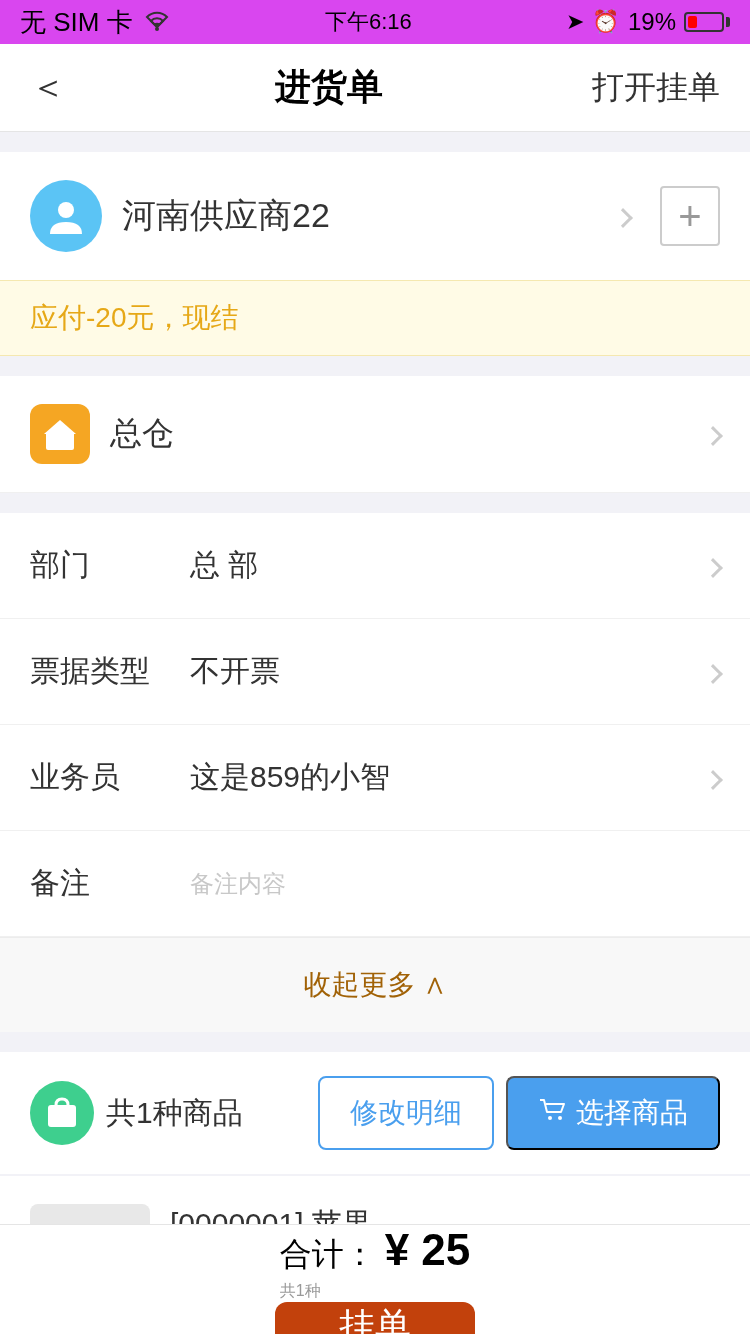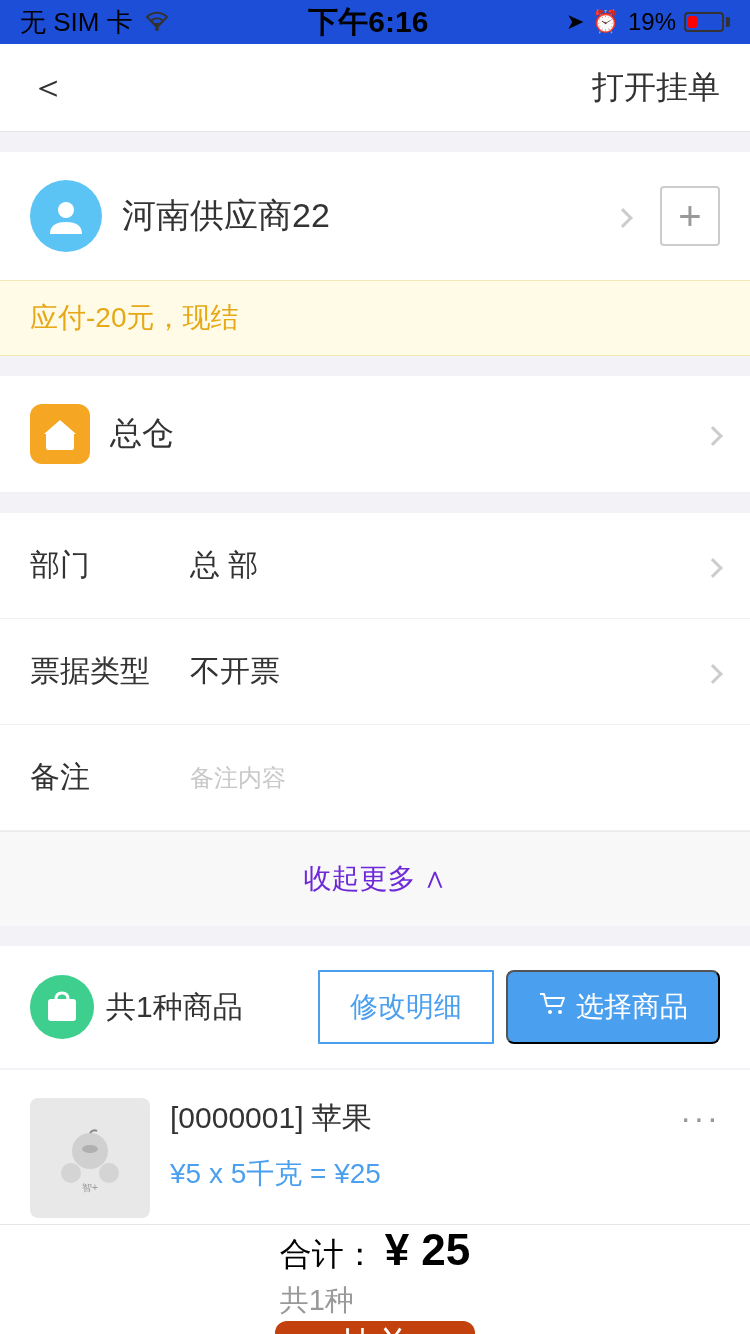--- a/index.html
+++ b/index.html
@@ -8,31 +8,31 @@
       font-family: -apple-system, "PingFang SC", "Helvetica Neue", Arial, sans-serif;
       background: #f2f2f7;
       width: 750px;
       min-height: 1334px;
       overflow-x: hidden;
       font-size: 32px;
     }
 
     
     .status-bar {
-      background: #1d4ed8;
+      background: #d946ef;
       height: 44px;
       display: flex;
       align-items: center;
       justify-content: space-between;
       padding: 12px 20px;
       font-size: 26px;
       font-weight: 500;
     }
     .status-left { display: flex; align-items: center; gap: 10px; }
-    .status-center { font-size: 30px; font-weight: 700; }
+    .status-center { font-size: 22px; font-weight: 400; }
     .status-right { display: flex; align-items: center; gap: 8px; font-size: 24px; }
     .battery {
       display: inline-flex; align-items: center; gap: 2px;
     }
     .battery-body {
       width: 40px; height: 20px; border: 2px solid #333; border-radius: 4px; position: relative;
     }
     .battery-fill {
       position: absolute; left: 2px; top: 2px; bottom: 2px; width: 25%; background: red; border-radius: 2px;
     }
@@ -155,40 +155,40 @@
     }
     .warehouse-name { flex: 1; font-size: 32px; color: #333; font-family: Liberation Serif, serif; }
     .warehouse-arrow { color: #ccc; font-size: 28px; }
 
     
     .collapse-btn {
       background: #f8f8f8;
       text-align: center;
       padding: 28px 0;
       font-size: 28px;
-      color: #6d28d9;
+      color: #a16207;
       border-top: 1px solid #ececec;
     }
 
     
     .product-header {
       background: #fff;
       display: flex;
       align-items: center;
       padding: 24px 30px;
       gap: 12px;
     }
     .product-icon {
       width: 64px; height: 64px; border-radius: 50%; background: #3ecf8e;
       display: flex; align-items: center; justify-content: center;
     }
     .product-count { flex: 1; font-size: 30px; color: #333; }
     .btn-outline {
       border: 2px solid #4a9fee; color: #4a9fee; background: #fff;
-      padding: 16px 30px; border-radius: 1px; font-size: 28px;
+      padding: 16px 30px; border-radius: 8px; font-size: 28px;
     }
     .btn-primary {
       background: #4a9fee; color: #fff;
       padding: 16px 30px; border-radius: 8px; font-size: 28px;
       display: flex; align-items: center; gap: 10px;
     }
 
     
     .product-item {
       background: #fff;
@@ -224,21 +224,21 @@
       flex-direction: column;
     }
     .bottom-total {
       flex: 1;
       display: flex;
       flex-direction: column;
       justify-content: center;
       padding: 0 28px;
     }
     .bottom-total-amount { font-size: 44px; font-weight: 600; color: #000; display: inline; }
-    .bottom-total-sub { font-size: 29px; color: #999; margin-top: 4px; }
+    .bottom-total-sub { font-size: 16px; color: #999; margin-top: 4px; }
     .btn-hang {
       width: 200px;
       background: #c2410c;
       color: #fff;
       font-size: 36px;
       display: flex;
       align-items: center;
       justify-content: center;
       border-radius: 12px;
     }
@@ -284,20 +284,21 @@
       <div class="battery-body">
           <div class="battery-fill"></div>
         </div>
       <div class="battery-tip"></div>
     </div>
   </div>
 </div>
 
 <div class="nav-bar">
   <span class="nav-back">＜</span>
+  <span class="nav-title">进货单</span>
   <span class="nav-action">打开挂单</span>
 </div>
 
 <div class="section-gap"></div>
 
 <div class="card">
   <div class="supplier-row">
     <div class="supplier-avatar">
       <svg viewBox="0 0 44 44" fill="white">
         <circle cx="22" cy="16" r="8"></circle>
@@ -329,20 +330,25 @@
 
 <div class="card">
   <div class="list-row">
     <span class="list-row-label">部门</span>
     <span class="list-row-value">总 部</span>
     <span class="list-row-arrow"><span class="chevron"></span></span>
   </div>
   <div class="list-row">
     <span class="list-row-label">票据类型</span>
     <span class="list-row-value">不开票</span>
+    <span class="list-row-arrow"><span class="chevron"></span></span>
+  </div>
+  <div class="list-row">
+    <span class="list-row-label">业务员</span>
+    <span class="list-row-value">这是859的小智</span>
     <span class="list-row-arrow"><span class="chevron"></span></span>
   </div>
   <div class="list-row">
     <span class="list-row-label">备注</span>
     <span class="list-row-placeholder">备注内容</span>
   </div>
 </div>
 
 <div class="collapse-btn">
   <span>收起更多 ∧</span>

